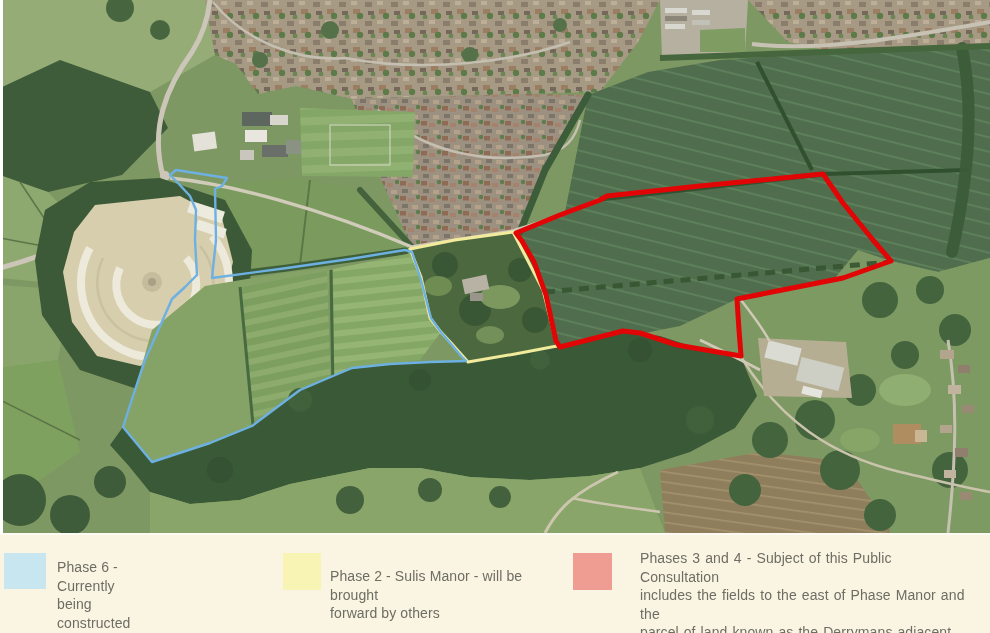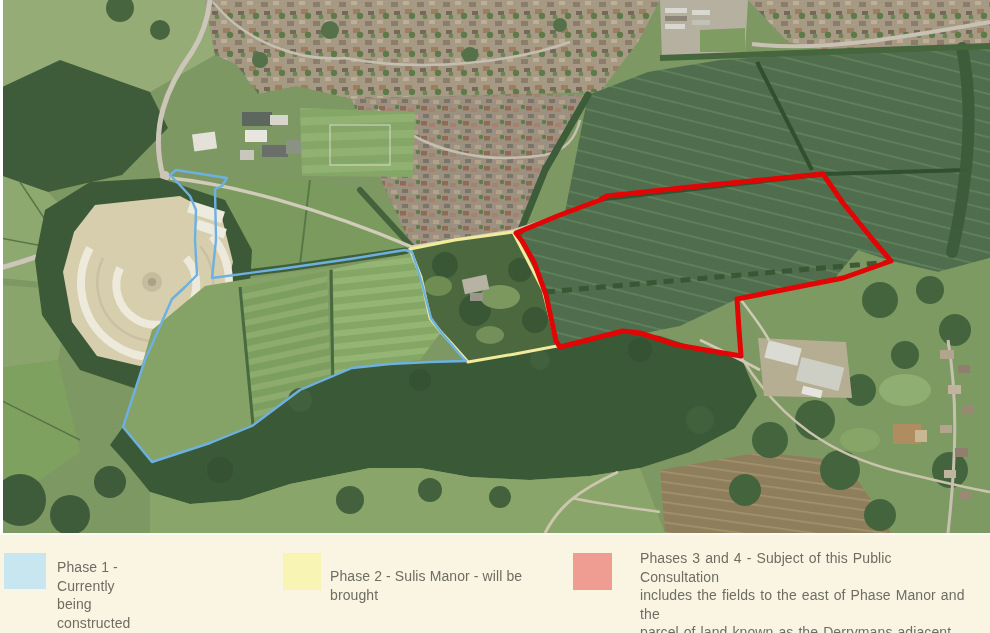--- a/index.html
+++ b/index.html
@@ -250,27 +250,28 @@
       <polygon stroke="#f2eb9b" stroke-width="3" points="410,249 455,240 513,232 543,290 557,346 515,354 468,362 452,344 440,331 430,318 421,277"></polygon>
       <polygon stroke="#6db0e2" stroke-width="2.4" points="170,175 176,170 227,178 222,186 215,189 216,240 212,278 287,268 350,259 405,250 412,252 421,280 431,318 440,331 462,357 466,361 430,362 390,364 352,368 300,390 252,426 210,443 152,462 123,427 133,396 145,360 157,333 172,299 185,287 197,275 195,240 196,210 190,196 178,183"></polygon>
       <polygon stroke="#e10505" stroke-width="5" points="516,233 560,215 600,200 607,196 700,186 823,174 843,203 873,240 891,261 843,278 777,291 737,299 739,330 741,356 700,349 677,345 640,333 623,331 560,347 556,341 546,295 534,262 522,241"></polygon>
     </g>
   </svg>
 
   <div class="legend">
     <div class="legend-item">
       <div class="swatch sw1"></div>
       <div class="legend-text lt1">
-        <div>Phase 1 - Currently being constructed</div>
+        <div>Phase 6 - Currently being constructed</div>
       </div>
     </div>
     <div class="legend-item">
       <div class="swatch sw2"></div>
       <div class="legend-text lt2">
         <div>Phase 2 - Sulis Manor - will be brought</div>
+        <div>forward by others</div>
       </div>
     </div>
     <div class="legend-item">
       <div class="swatch sw3"></div>
       <div class="legend-text lt3">
         <div>Phases 3 and 4 - Subject of this Public Consultation</div>
         <div>includes the fields to the east of Phase Manor and the</div>
         <div>parcel of land known as the Derrymans adjacent</div>
 
       </div>

